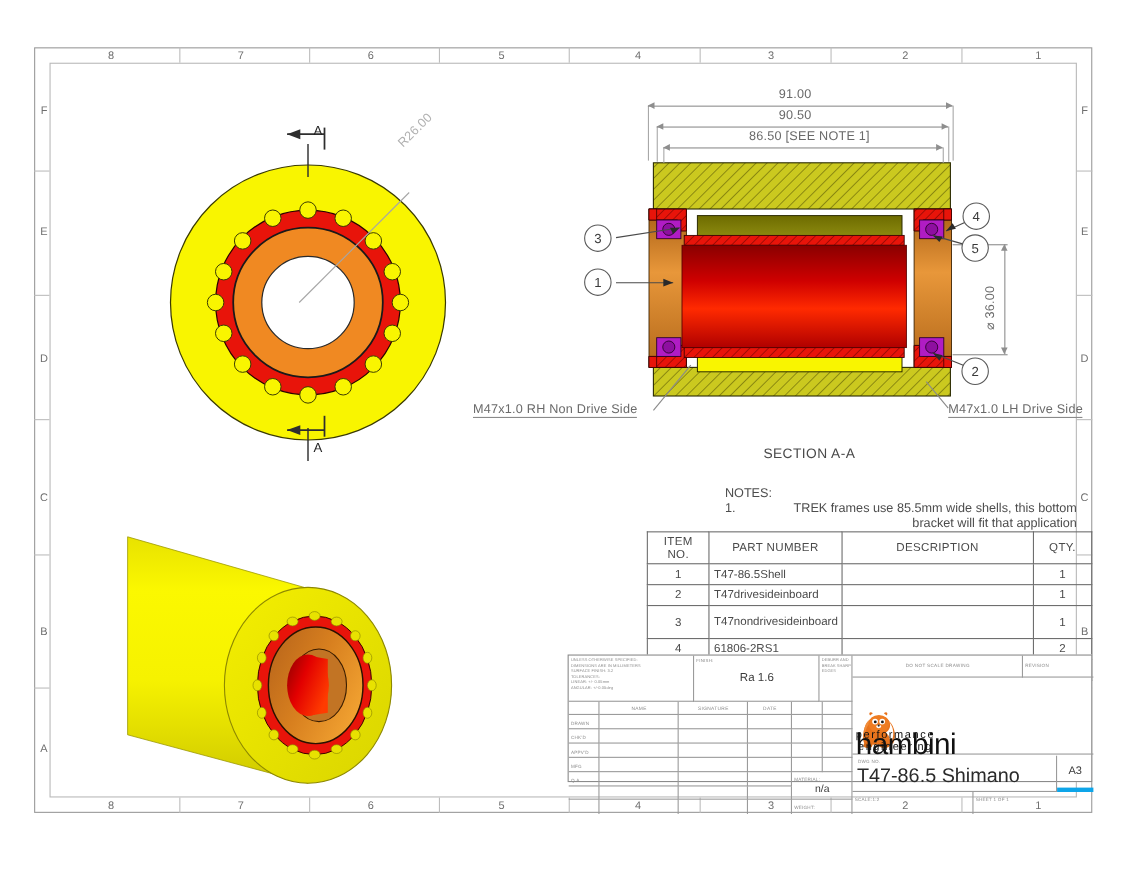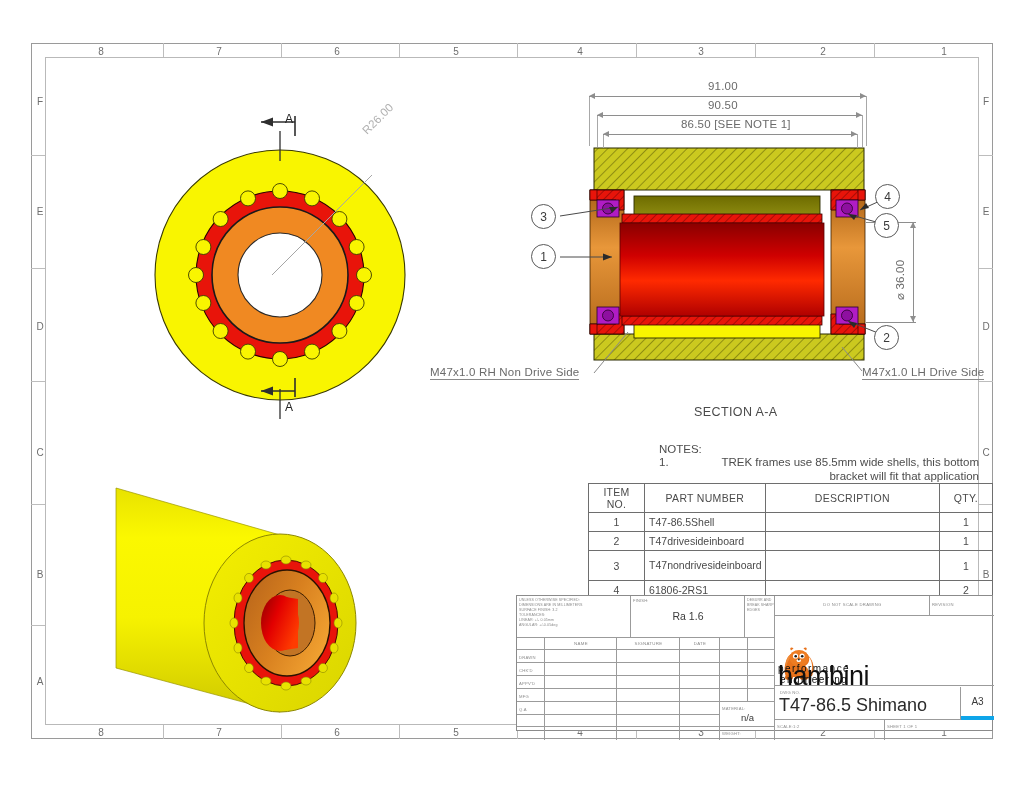--- a/index.html
+++ b/index.html
@@ -86,21 +86,21 @@
   #bom th { font-size: 10.5px; letter-spacing: .3px; }
   #bom td.pn { text-align: left; padding-left: 4px; }
   #bom col.c1 { width: 58px; }
   #bom col.c2 { width: 110px; }
   #bom col.c3 { width: 182px; }
   #bom col.c4 { width: 55px; }
 
   
   #tb {
     position: absolute; left: 516px; top: 595px;
-    width: 477px; height: 136px;
+    width: 477px; height: 116px;
     border: 1px solid #8b8b8b; background: #fff; padding-left: 48px;
   }
   #tb div { position: absolute; }
   .tbcell { border-right: 1px solid #9b9b9b; border-bottom: 1px solid #9b9b9b; }
   .tb-micro {
     font-size: 3.6px; color: #8a8a8a; line-height: 5px;
     letter-spacing: .1px; white-space: pre-line;
     padding: 2px 0 0 2px;
   }
   .tb-hdr { font-size: 4px; color: #8a8a8a; letter-spacing: .2px; padding: 2px 0 0 2px; }

